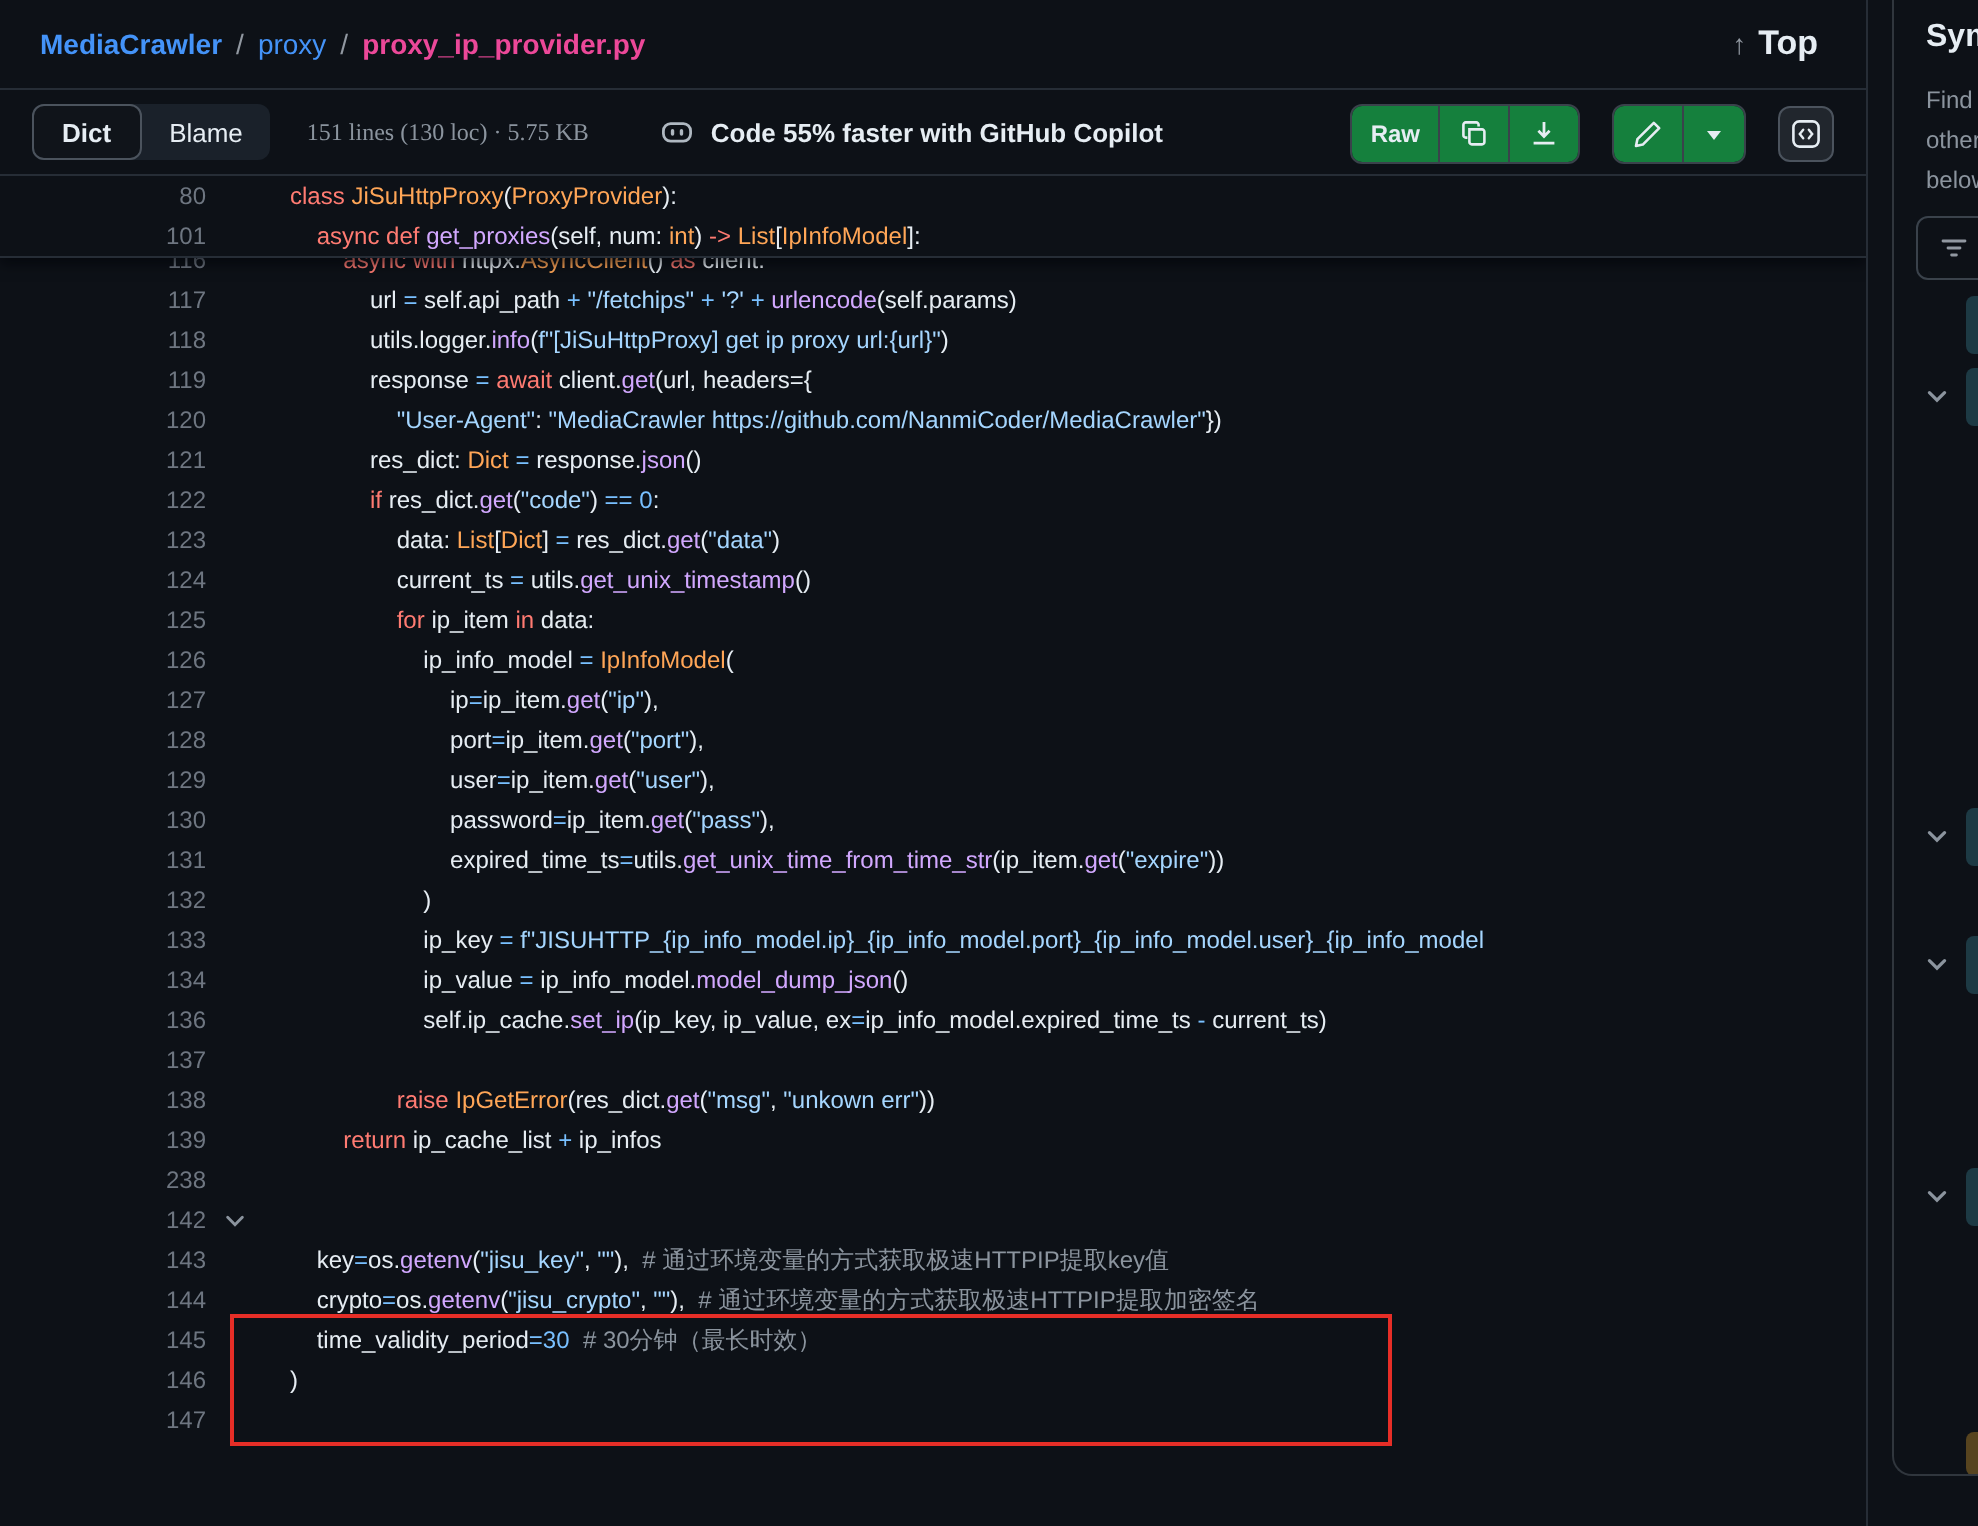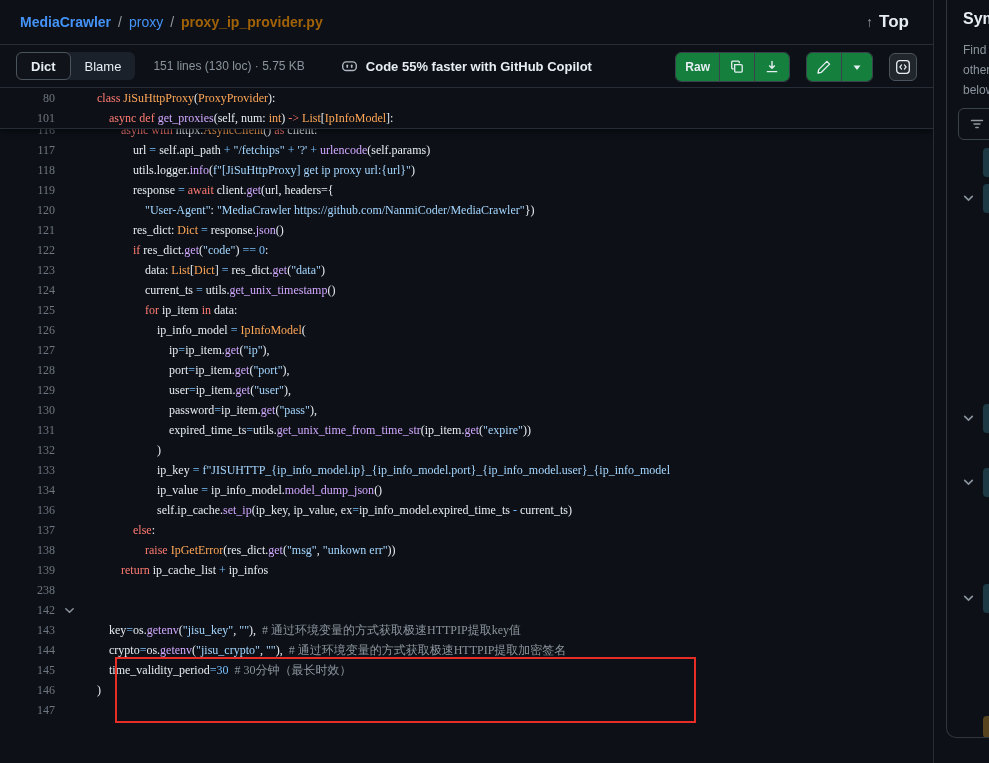--- a/index.html
+++ b/index.html
@@ -7,43 +7,43 @@
   body { background:#0d1117; font-family:"Liberation Sans","DejaVu Sans",sans-serif; color:#e6edf3; position:relative; }
 
   
   .main { position:absolute; left:0; top:0; width:934px; height:763px; border-right:1px solid #262d36; background:#0d1117; }
 
   .crumb-row { position:relative; height:44px; display:flex; align-items:center; padding-left:20px; }
   .crumb-row .seg { font-size:14px; }
   .crumb-link { color:#4493f8; font-weight:600; text-decoration:none; cursor:pointer; }
   .crumb-link.dir { font-weight:400; }
   .crumb-sep { color:#9198a1; margin:0 7px; font-weight:400; }
-  .crumb-file { color:#a16207; font-weight:600; }
+  .crumb-file { color:#ec4899; font-weight:600; }
   .top-link { position:absolute; right:24px; top:0; height:44px; display:flex; align-items:center; gap:6px; cursor:pointer; }
   .top-link .arr { color:#9198a1; font-size:14px; }
   .top-link .lbl { color:#e6edf3; font-size:17px; font-weight:600; }
 
   .toolbar { position:relative; height:44px; border-top:1px solid #262d36; border-bottom:1px solid #262d36; display:flex; align-items:center; padding:0 16px; }
   .seg-ctl { display:flex; align-items:center; background:#1a212a; border-radius:6px; height:28px; }
   .seg-btn { height:28px; padding:0 14px; display:flex; align-items:center; font-size:13px; color:#e6edf3; border-radius:6px; cursor:pointer; }
   .seg-btn.active { background:#10141a; border:1px solid #4b535d; font-weight:600; }
-  .file-meta { margin-left:18px; color:#8b949e; font-size:12px; font-family:Liberation Sans, sans-serif; }
+  .file-meta { margin-left:18px; color:#8b949e; font-size:12px; font-family:Liberation Serif, serif; }
   .copilot { margin-left:36px; display:flex; align-items:center; gap:8px; cursor:pointer; }
   .copilot .txt { font-size:13px; font-weight:600; color:#e6edf3; }
   .tb-right { position:absolute; right:16px; top:7px; display:flex; align-items:center; gap:16px; }
   .btn-group { display:flex; border:1px solid #3a424b; border-radius:6px; overflow:hidden; }
   .gbtn { height:28px; min-width:28px; padding:0 9px; display:flex; align-items:center; justify-content:center; background:#15803d; color:#e6edf3; font-size:12px; font-weight:600; cursor:pointer; }
   .gbtn + .gbtn { border-left:1px solid #3a424b; }
   .sym-btn { height:28px; width:28px; display:flex; align-items:center; justify-content:center; background:#21262d; border:1px solid #4b535d; border-radius:6px; cursor:pointer; }
   svg.ic { display:block; }
 
   
   .code-area { position:relative; height:675px; overflow:hidden; }
   .lines { position:absolute; left:0; top:32px; right:0; }
-  .cl { display:flex; height:20px; line-height:20px; font-family:Liberation Serif, serif; font-size:12px; white-space:pre; }
+  .cl { display:flex; height:20px; line-height:20px; font-family:Liberation Sans, sans-serif; font-size:12px; white-space:pre;padding-left:48px; }
   .cl .num { width:55px; flex:0 0 55px; text-align:right; color:#6e7681; cursor:pointer; }
   .cl .fold { width:42px; flex:0 0 42px; position:relative; }
   .cl .fold svg { position:absolute; left:9px; top:5px; cursor:pointer; }
   .cl .src { flex:1; overflow:hidden; }
   .sticky { position:absolute; left:0; right:0; top:0; height:41px; background:#0d1117; border-bottom:1px solid #262d36; box-shadow:0 3px 6px rgba(1,4,9,.6); z-index:3; }
   .hl-box { position:absolute; z-index:4; pointer-events:none; border:2px solid #e62e27; }
 
   
   .panel { position:absolute; left:946px; top:0; width:43px; height:738px; background:#0d1117; border-left:1px solid #30363d; border-bottom:1px solid #30363d; border-radius:0 0 0 10px; overflow:hidden; }
   .panel-title { position:absolute; left:16px; top:10px; font-size:16px; font-weight:700; color:#e6edf3; white-space:nowrap; }
@@ -135,21 +135,21 @@
         <div class="cl"><span class="num">126</span><span class="fold"></span><span class="src"><span style="color: rgb(230, 237, 243);">                    ip_info_model </span><span style="color: rgb(121, 192, 255);">=</span><span style="color: rgb(230, 237, 243);"> </span><span style="color: rgb(255, 166, 87);">IpInfoModel</span><span style="color: rgb(230, 237, 243);">(</span></span></div>
         <div class="cl"><span class="num">127</span><span class="fold"></span><span class="src"><span style="color: rgb(230, 237, 243);">                        ip</span><span style="color: rgb(121, 192, 255);">=</span><span style="color: rgb(230, 237, 243);">ip_item.</span><span style="color: rgb(210, 168, 255);">get</span><span style="color: rgb(230, 237, 243);">(</span><span style="color: rgb(165, 214, 255);">"ip"</span><span style="color: rgb(230, 237, 243);">),</span></span></div>
         <div class="cl"><span class="num">128</span><span class="fold"></span><span class="src"><span style="color: rgb(230, 237, 243);">                        port</span><span style="color: rgb(121, 192, 255);">=</span><span style="color: rgb(230, 237, 243);">ip_item.</span><span style="color: rgb(210, 168, 255);">get</span><span style="color: rgb(230, 237, 243);">(</span><span style="color: rgb(165, 214, 255);">"port"</span><span style="color: rgb(230, 237, 243);">),</span></span></div>
         <div class="cl"><span class="num">129</span><span class="fold"></span><span class="src"><span style="color: rgb(230, 237, 243);">                        user</span><span style="color: rgb(121, 192, 255);">=</span><span style="color: rgb(230, 237, 243);">ip_item.</span><span style="color: rgb(210, 168, 255);">get</span><span style="color: rgb(230, 237, 243);">(</span><span style="color: rgb(165, 214, 255);">"user"</span><span style="color: rgb(230, 237, 243);">),</span></span></div>
         <div class="cl"><span class="num">130</span><span class="fold"></span><span class="src"><span style="color: rgb(230, 237, 243);">                        password</span><span style="color: rgb(121, 192, 255);">=</span><span style="color: rgb(230, 237, 243);">ip_item.</span><span style="color: rgb(210, 168, 255);">get</span><span style="color: rgb(230, 237, 243);">(</span><span style="color: rgb(165, 214, 255);">"pass"</span><span style="color: rgb(230, 237, 243);">),</span></span></div>
         <div class="cl"><span class="num">131</span><span class="fold"></span><span class="src"><span style="color: rgb(230, 237, 243);">                        expired_time_ts</span><span style="color: rgb(121, 192, 255);">=</span><span style="color: rgb(230, 237, 243);">utils.</span><span style="color: rgb(210, 168, 255);">get_unix_time_from_time_str</span><span style="color: rgb(230, 237, 243);">(ip_item.</span><span style="color: rgb(210, 168, 255);">get</span><span style="color: rgb(230, 237, 243);">(</span><span style="color: rgb(165, 214, 255);">"expire"</span><span style="color: rgb(230, 237, 243);">))</span></span></div>
         <div class="cl"><span class="num">132</span><span class="fold"></span><span class="src"><span style="color: rgb(230, 237, 243);">                    )</span></span></div>
         <div class="cl"><span class="num">133</span><span class="fold"></span><span class="src"><span style="color: rgb(230, 237, 243);">                    ip_key </span><span style="color: rgb(121, 192, 255);">=</span><span style="color: rgb(230, 237, 243);"> </span><span style="color: rgb(165, 214, 255);">f"JISUHTTP_{ip_info_model.ip}_{ip_info_model.port}_{ip_info_model.user}_{ip_info_model</span></span></div>
         <div class="cl"><span class="num">134</span><span class="fold"></span><span class="src"><span style="color: rgb(230, 237, 243);">                    ip_value </span><span style="color: rgb(121, 192, 255);">=</span><span style="color: rgb(230, 237, 243);"> ip_info_model.</span><span style="color: rgb(210, 168, 255);">model_dump_json</span><span style="color: rgb(230, 237, 243);">()</span></span></div>
         <div class="cl"><span class="num">136</span><span class="fold"></span><span class="src"><span style="color: rgb(230, 237, 243);">                    self.ip_cache.</span><span style="color: rgb(210, 168, 255);">set_ip</span><span style="color: rgb(230, 237, 243);">(ip_key, ip_value, ex</span><span style="color: rgb(121, 192, 255);">=</span><span style="color: rgb(230, 237, 243);">ip_info_model.expired_time_ts </span><span style="color: rgb(121, 192, 255);">-</span><span style="color: rgb(230, 237, 243);"> current_ts)</span></span></div>
-        <div class="cl"><span class="num">137</span><span class="fold"></span><span class="src"><span style="color: rgb(230, 237, 243);">            </span><span style="color: rgb(255, 123, 114); font-weight: 500;">else</span><span style="color: rgb(230, 237, 243);">:</span></span></div>
+        <div class="cl"><span class="num">137</span><span class="fold"></span></div>
         <div class="cl"><span class="num">138</span><span class="fold"></span><span class="src"><span style="color: rgb(230, 237, 243);">                </span><span style="color: rgb(255, 123, 114); font-weight: 500;">raise</span><span style="color: rgb(230, 237, 243);"> </span><span style="color: rgb(255, 166, 87);">IpGetError</span><span style="color: rgb(230, 237, 243);">(res_dict.</span><span style="color: rgb(210, 168, 255);">get</span><span style="color: rgb(230, 237, 243);">(</span><span style="color: rgb(165, 214, 255);">"msg"</span><span style="color: rgb(230, 237, 243);">, </span><span style="color: rgb(165, 214, 255);">"unkown err"</span><span style="color: rgb(230, 237, 243);">))</span></span></div>
         <div class="cl"><span class="num">139</span><span class="fold"></span><span class="src"><span style="color: rgb(230, 237, 243);">        </span><span style="color: rgb(255, 123, 114); font-weight: 500;">return</span><span style="color: rgb(230, 237, 243);"> ip_cache_list </span><span style="color: rgb(121, 192, 255);">+</span><span style="color: rgb(230, 237, 243);"> ip_infos</span></span></div>
         <div class="cl"><span class="num">238</span><span class="fold"></span><span class="src"></span></div>
         <div class="cl"><span class="num">142</span><span class="fold"><svg width="11" height="11" viewBox="0 0 12 12">
               <path d="M2 4 l4 4 4-4" fill="none" stroke="#8b949e" stroke-width="1.6" stroke-linecap="round"></path>
             </svg></span></div>
         <div class="cl"><span class="num">143</span><span class="fold"></span><span class="src"><span style="color: rgb(230, 237, 243);">    key</span><span style="color: rgb(121, 192, 255);">=</span><span style="color: rgb(230, 237, 243);">os.</span><span style="color: rgb(210, 168, 255);">getenv</span><span style="color: rgb(230, 237, 243);">(</span><span style="color: rgb(165, 214, 255);">"jisu_key"</span><span style="color: rgb(230, 237, 243);">, </span><span style="color: rgb(165, 214, 255);">""</span><span style="color: rgb(230, 237, 243);">),  </span><span style="color: rgb(139, 148, 158);"># 通过环境变量的方式获取极速HTTPIP提取key值</span></span></div>
         <div class="cl"><span class="num">144</span><span class="fold"></span><span class="src"><span style="color: rgb(230, 237, 243);">    crypto</span><span style="color: rgb(121, 192, 255);">=</span><span style="color: rgb(230, 237, 243);">os.</span><span style="color: rgb(210, 168, 255);">getenv</span><span style="color: rgb(230, 237, 243);">(</span><span style="color: rgb(165, 214, 255);">"jisu_crypto"</span><span style="color: rgb(230, 237, 243);">, </span><span style="color: rgb(165, 214, 255);">""</span><span style="color: rgb(230, 237, 243);">),  </span><span style="color: rgb(139, 148, 158);"># 通过环境变量的方式获取极速HTTPIP提取加密签名</span></span></div>
         <div class="cl"><span class="num">145</span><span class="fold"></span><span class="src"><span style="color: rgb(230, 237, 243);">    time_validity_period</span><span style="color: rgb(121, 192, 255);">=</span><span style="color: rgb(121, 192, 255);">30</span><span style="color: rgb(230, 237, 243);">  </span><span style="color: rgb(139, 148, 158);"># 30分钟（最长时效）</span></span></div>
         <div class="cl"><span class="num">146</span><span class="fold"></span><span class="src"><span style="color: rgb(230, 237, 243);">)</span></span></div>

